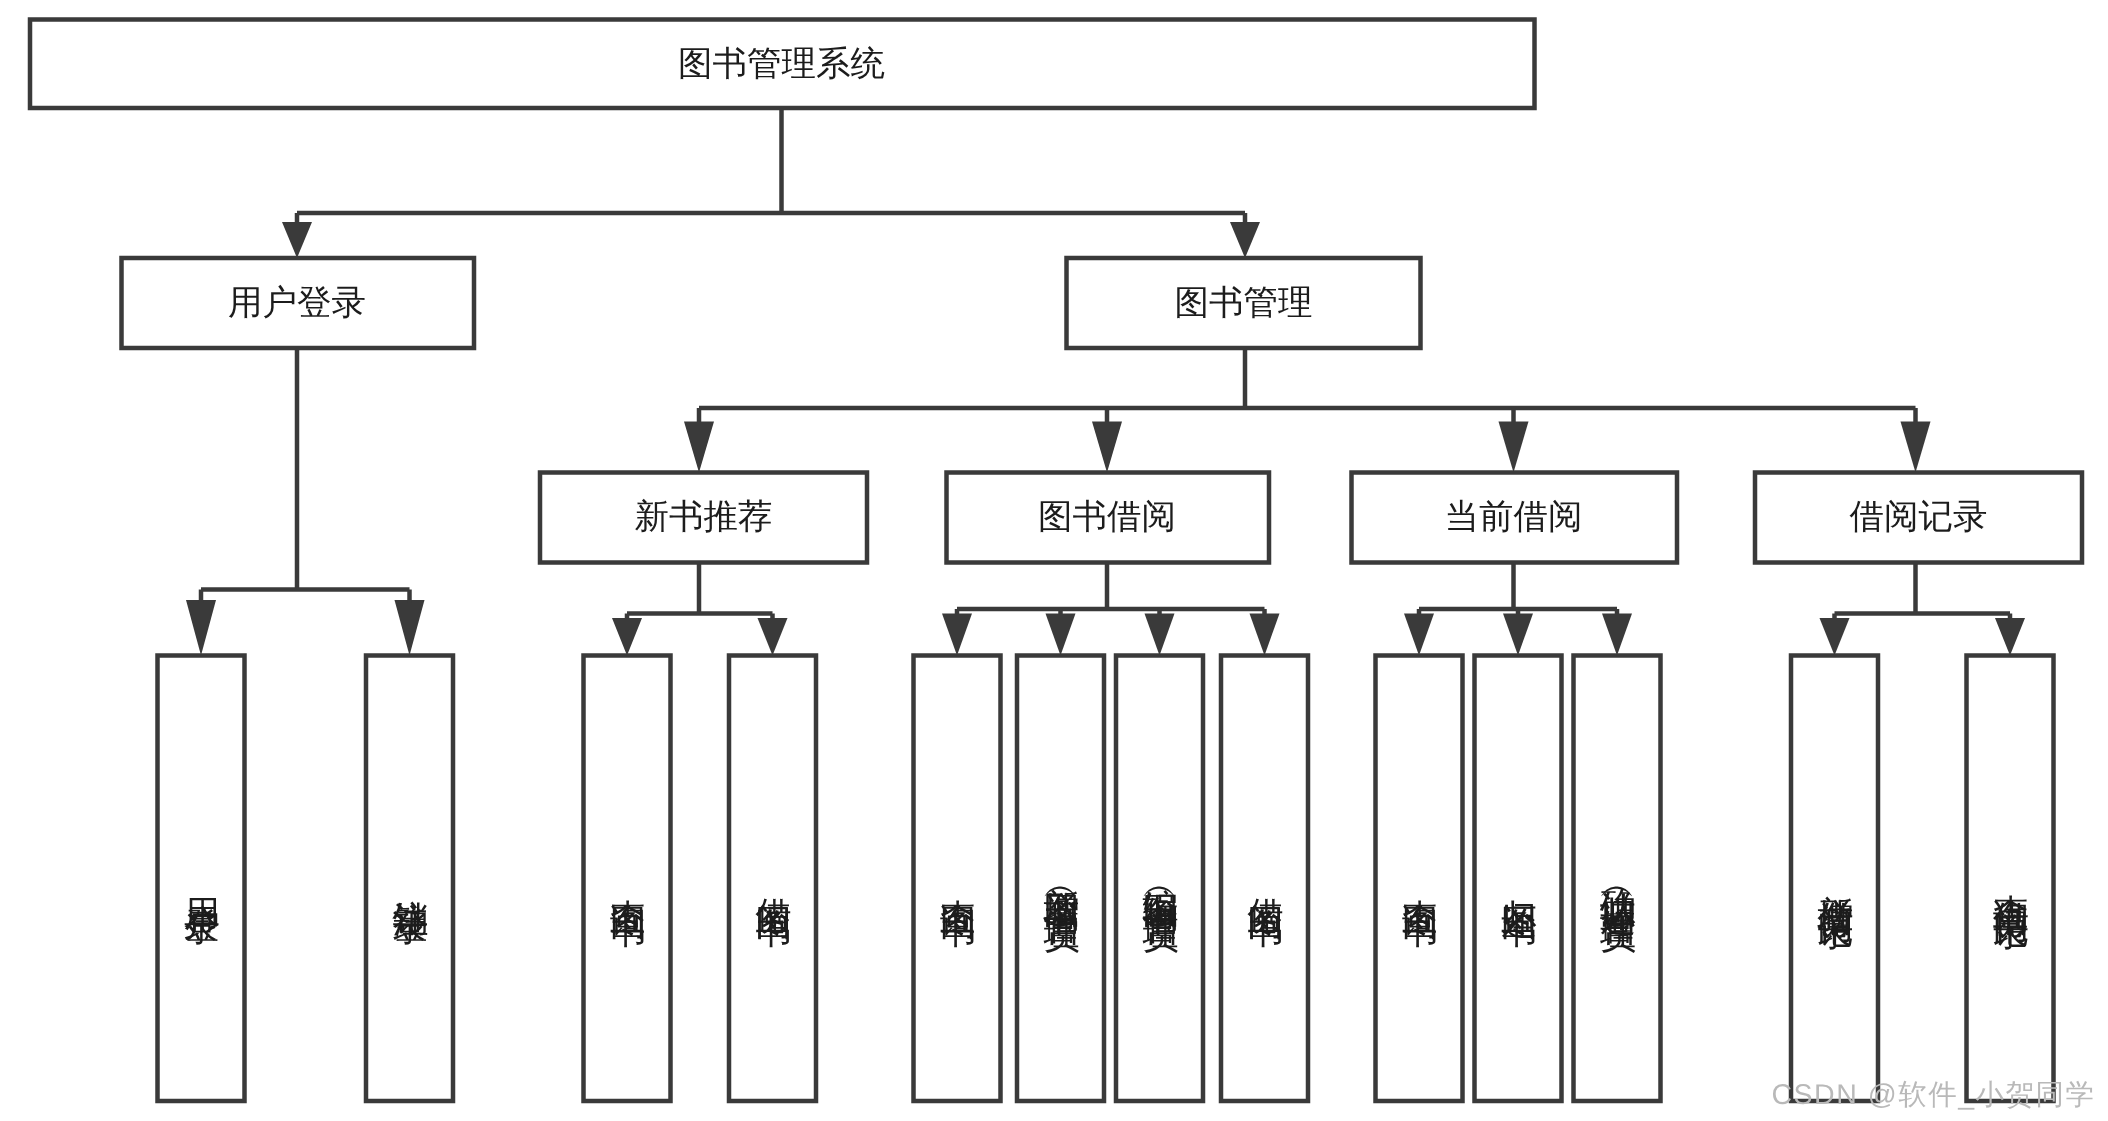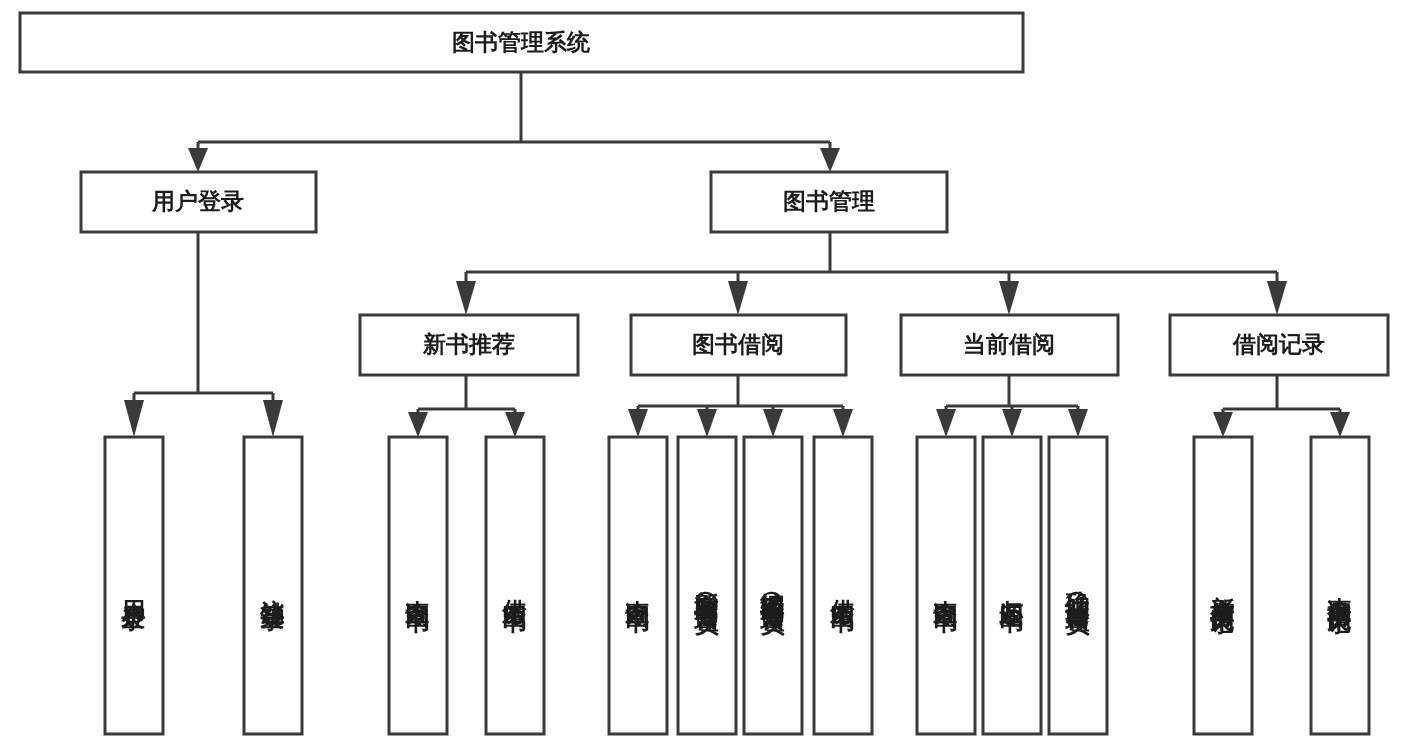--- a/index.html
+++ b/index.html
@@ -9,21 +9,20 @@
   }
   body {
     font-family: "Liberation Sans", "DejaVu Sans", sans-serif;
   }
   #diagram-root {
     position: relative;
     width: 1405px;
     height: 747px;
     background: #ffffff;
     overflow: hidden;
-    font-weight: bold;
   }
   svg.diagram-canvas {
     position: absolute;
     left: 0;
     top: 0;
     width: 1405px;
     height: 747px;
   }
   .node-box {
     fill: #ffffff;
@@ -201,13 +200,14 @@
   <div class="vlabel" style="left:744px; top:437px; width:58px; height:297px;">编辑图书（管理员）</div>
   <div class="vlabel" style="left:814px; top:437px; width:58px; height:297px;">借阅图书</div>
 
   <div class="vlabel" style="left:917px; top:437px; width:58px; height:297px;">查询图书</div>
   <div class="vlabel" style="left:983px; top:437px; width:58px; height:297px;">归还图书</div>
   <div class="vlabel" style="left:1049px; top:437px; width:58px; height:297px;">确认归还（管理员）</div>
 
   <div class="vlabel" style="left:1194px; top:437px; width:58px; height:297px;">新增借阅记录</div>
   <div class="vlabel" style="left:1311px; top:437px; width:58px; height:297px;">查询借阅记录</div>
 
+  <div class="watermark">CSDN @软件_小贺同学</div>
 </div>
 
 </body></html>

